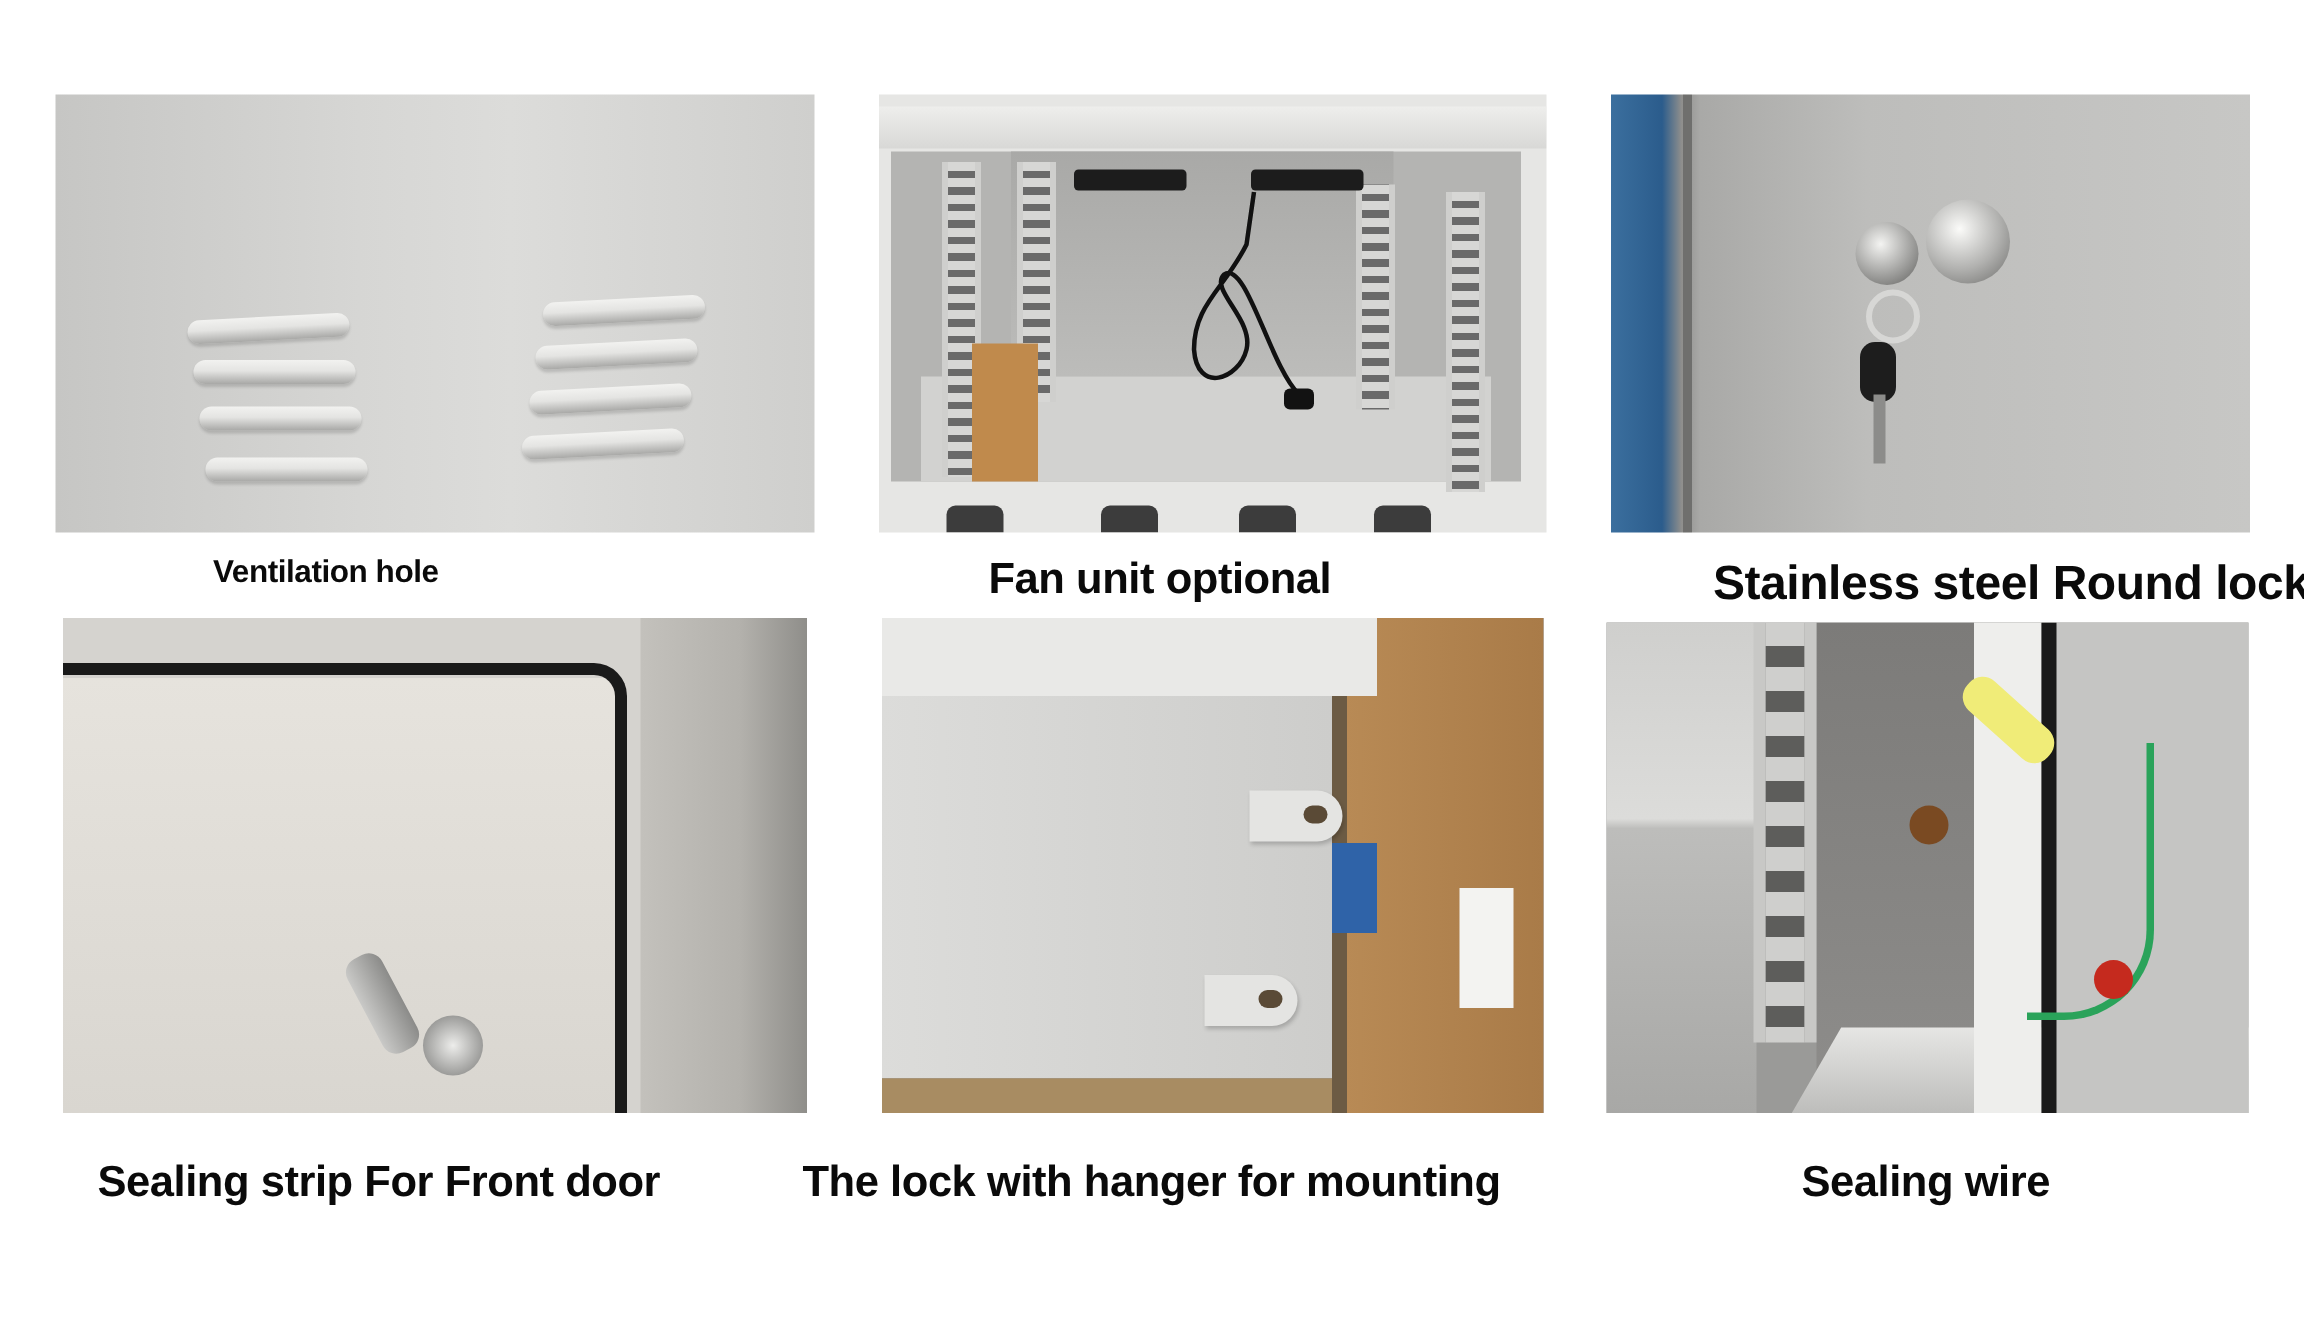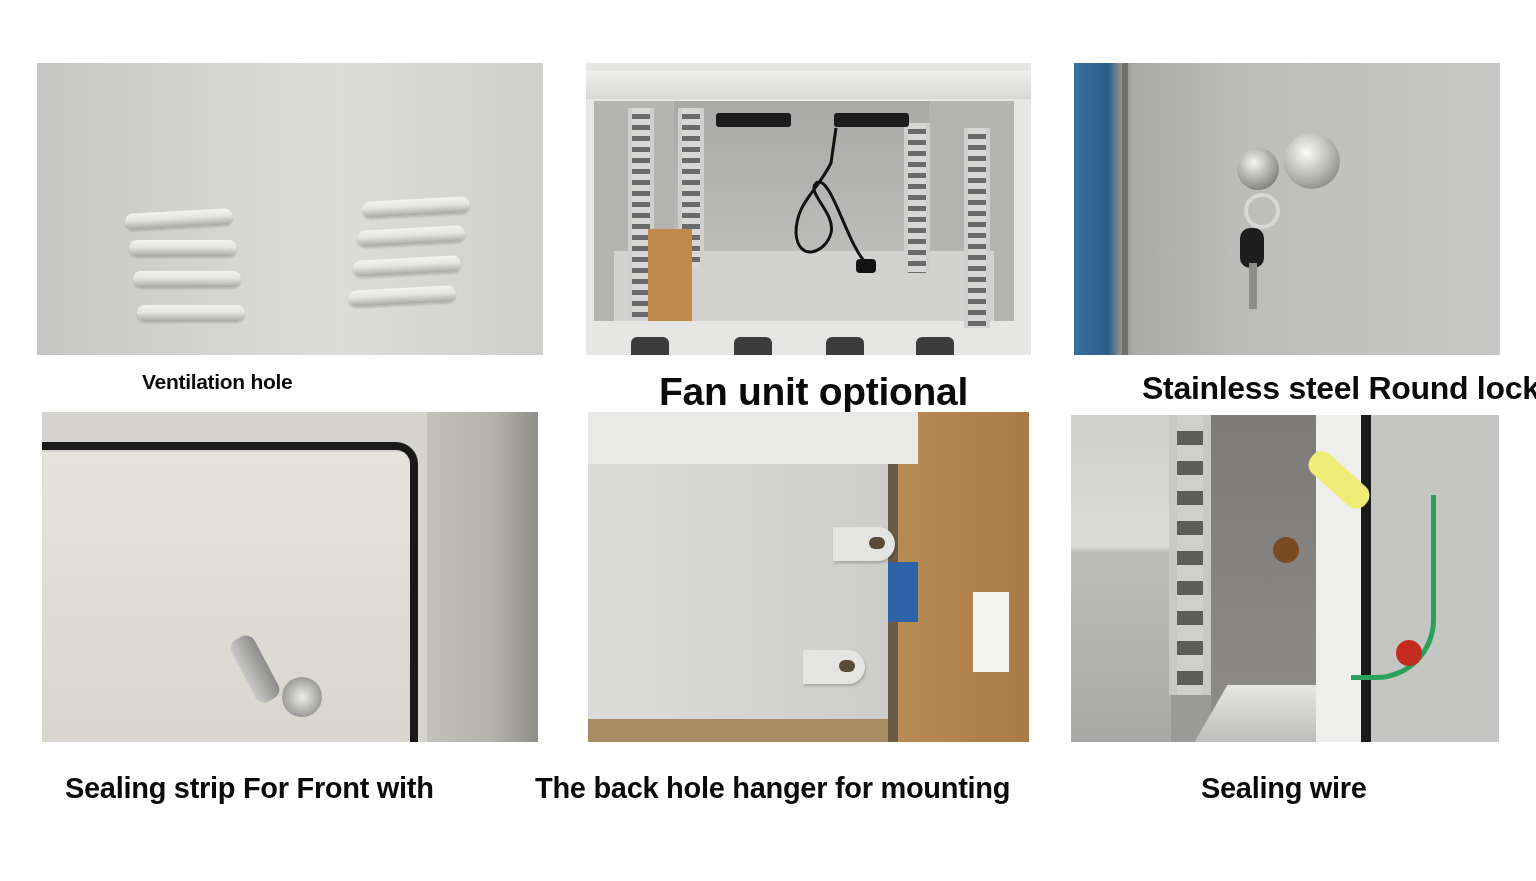--- a/index.html
+++ b/index.html
@@ -116,21 +116,21 @@
 <div id="p3" class="photo">
   <div class="edge"></div>
   <div class="knob2"></div>
   <div class="knob1"></div>
   <div class="key"></div>
   <div class="key2"></div>
   <div class="blade"></div>
 </div>
 
 <div class="caption" style="left:142px;top:370px;font-size:21px">Ventilation hole</div>
-<div class="caption" style="left:659px;top:370px;font-size:39px">Fan unit optional</div>
+<div class="caption" style="left:659px;top:370px;font-size:29px">Fan unit optional</div>
 <div class="caption" style="left:1142px;top:370px;font-size:32px">Stainless steel Round lock</div>
 
 <div id="p4" class="photo">
   <div class="panel"></div>
   <div class="seal"></div>
   <div class="side"></div>
   <div class="handle"></div>
   <div class="screw"></div>
 </div>
 
@@ -151,15 +151,15 @@
   <div class="rail"></div>
   <div class="floor"></div>
   <div class="doorframe"></div>
   <div class="door"></div>
   <div class="wire"></div>
   <div class="yellow"></div>
   <div class="sticker" style="left:202px;top:122px;background:#7a4a22"></div>
   <div class="sticker" style="left:325px;top:225px;background:#c52a1e"></div>
 </div>
 
-<div class="caption" style="left:65px;top:772px;font-size:29px">Sealing strip For Front with</div>
-<div class="caption" style="left:535px;top:772px;font-size:29px">The back hole hanger for mounting</div>
+<div class="caption" style="left:65px;top:772px;font-size:29px">Sealing strip For Front door</div>
+<div class="caption" style="left:535px;top:772px;font-size:29px">The lock with hanger for mounting</div>
 <div class="caption" style="left:1201px;top:772px;font-size:29px">Sealing wire</div>
 
 </body></html>

